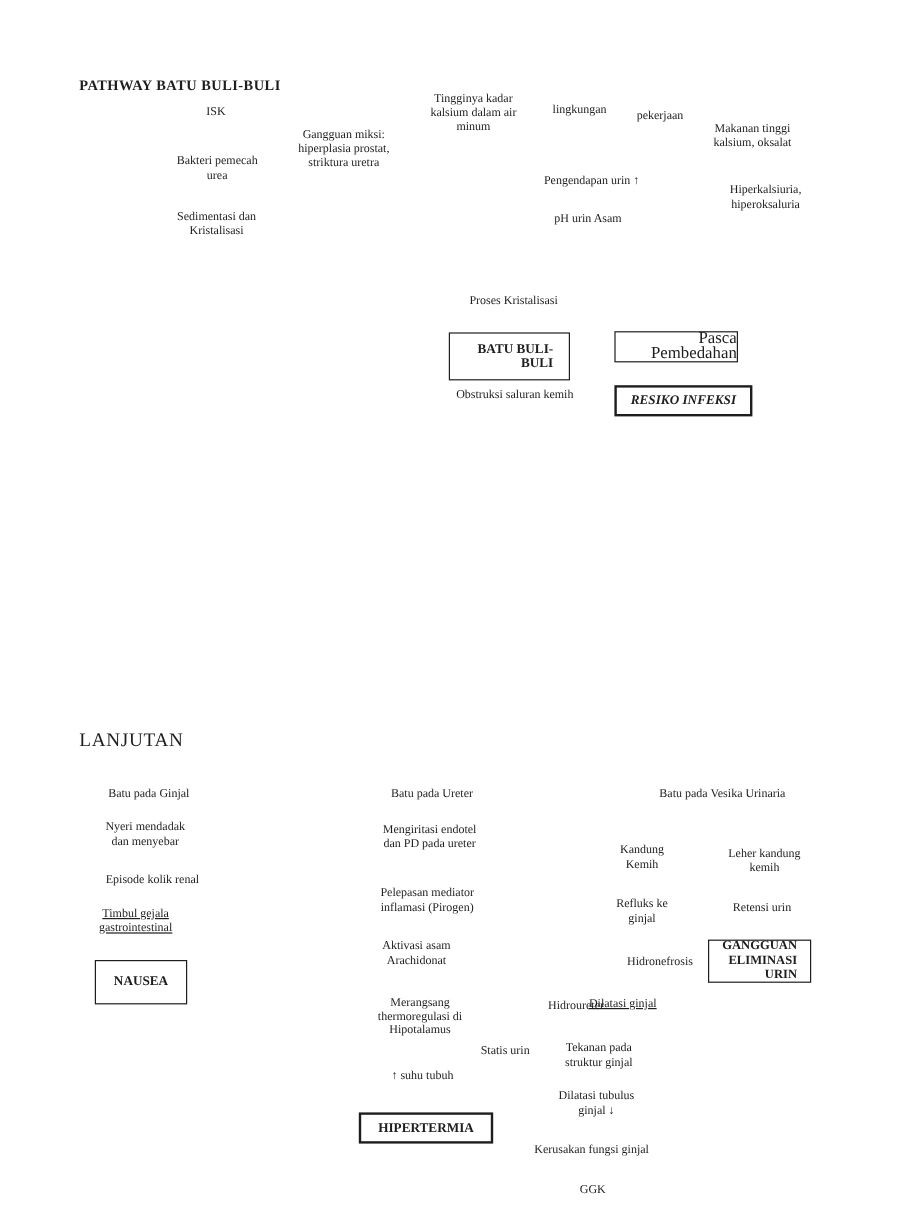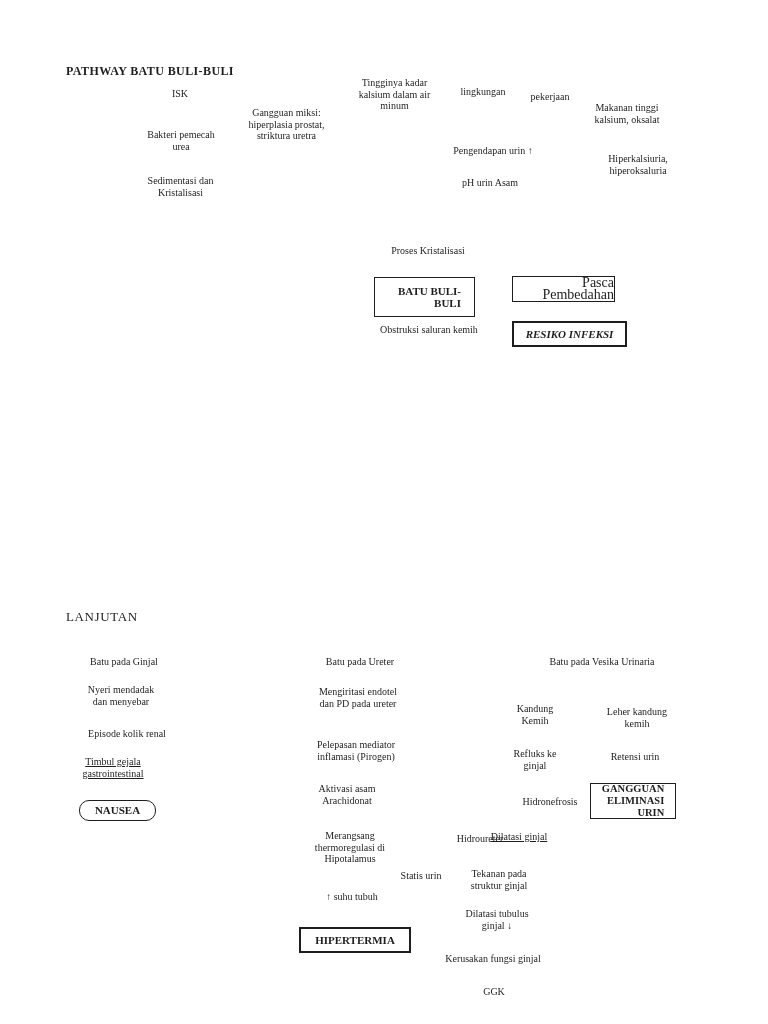--- a/index.html
+++ b/index.html
@@ -20,21 +20,21 @@
   }
   .title {
     position: absolute;
     font-weight: bold;
     font-size: 12px;
     letter-spacing: 0.4px;
     white-space: nowrap;
   }
   .section-label {
     position: absolute;
-    font-size: 13px;
+    font-size: 16px;
     letter-spacing: 0.6px;
     white-space: nowrap;
   }
   .box {
     position: absolute;
     border: 1.5px solid #1e1e1e;
     box-sizing: border-box;
     display: flex;
     align-items: center;
     justify-content: center;
@@ -91,21 +91,21 @@
 
   <div class="t" style="left:74px; top:656px; width:100px;">Batu pada Ginjal</div>
 
   <div class="t" style="left:82px; top:684px; width:78px;">Nyeri mendadak dan menyebar</div>
 
   <div class="t" style="left:72px; top:728px; width:110px;">Episode kolik renal</div>
 
   <div class="t" style="left:73px; top:756px; width:80px;text-decoration:underline;">Timbul gejala gastrointestinal</div>
 
 
-  <div class="box" style="left:79px; top:800px; width:77px; height:21px;border-radius:10px;">NAUSEA</div>
+  <div class="box" style="left:79px; top:800px; width:77px; height:37px;">NAUSEA</div>
 
   <div class="t" style="left:310px; top:656px; width:100px;">Batu pada Ureter</div>
 
   <div class="t" style="left:312px; top:686px; width:92px;">Mengiritasi endotel dan PD pada ureter</div>
 
   <div class="t" style="left:310px; top:739px; width:92px;">Pelepasan mediator inflamasi (Pirogen)</div>
 
   <div class="t" style="left:312px; top:783px; width:70px;">Aktivasi asam Arachidonat</div>
 
   <div class="t" style="left:309px; top:830px; width:82px;">Merangsang thermoregulasi di Hipotalamus</div>

